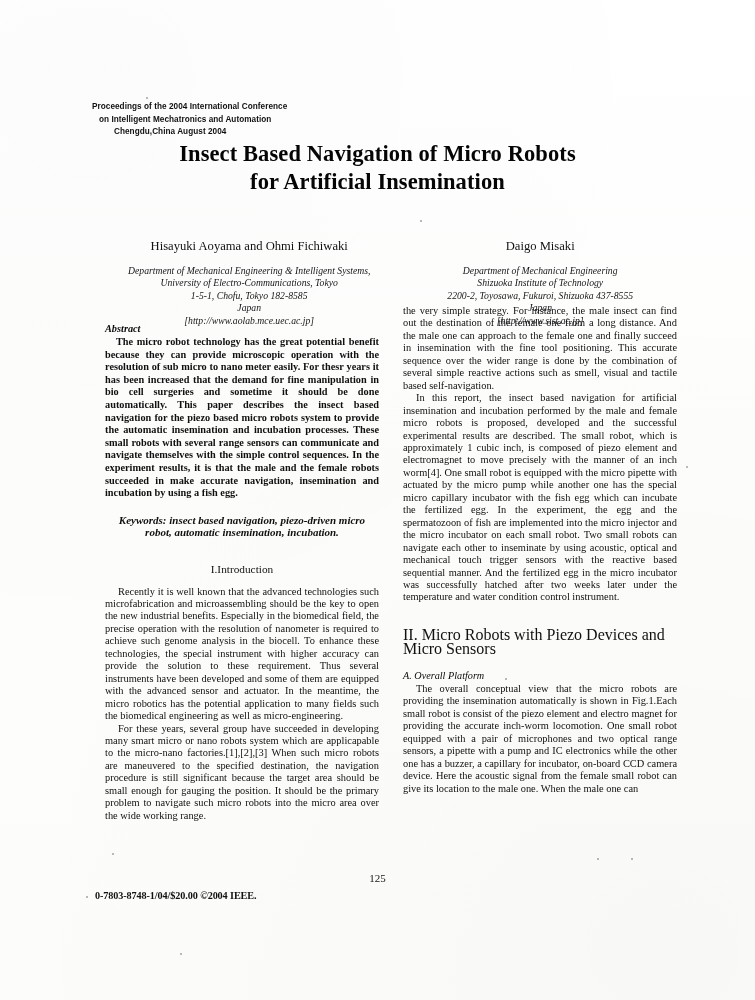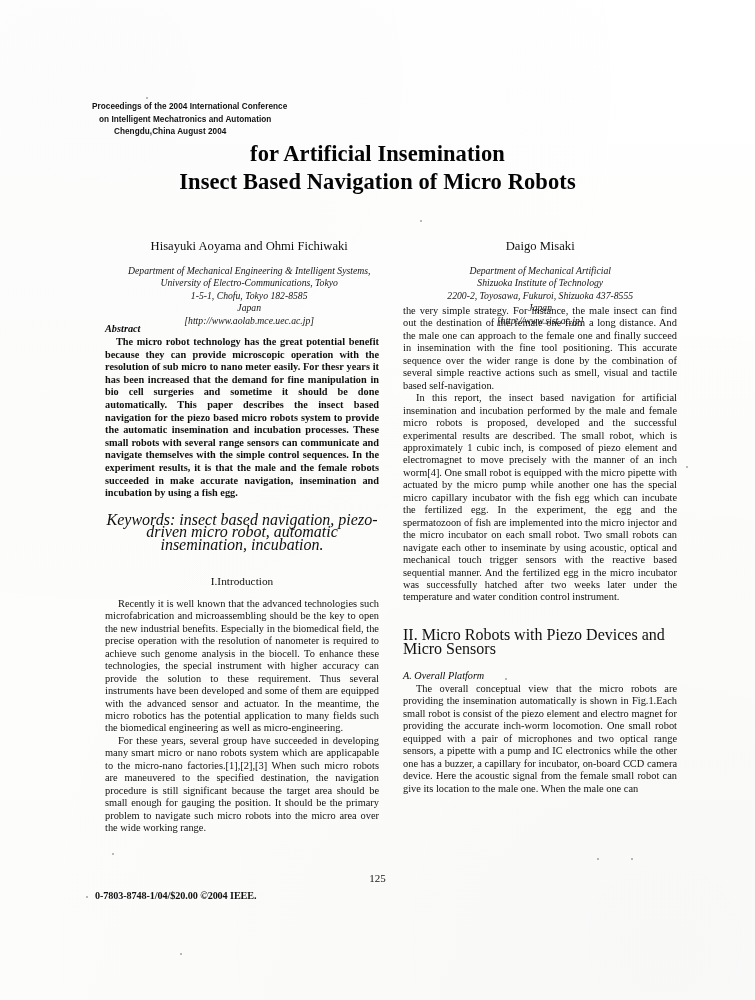--- a/index.html
+++ b/index.html
@@ -128,23 +128,23 @@
     margin: 17px 0 1px 0;
     text-align: left;
   }
   p.abstract-body {
     font-weight: bold;
     font-size: 10.3px;
     line-height: 12.6px;
     text-indent: 11px;
   }
   p.keywords {
-    font-weight: normal;
-    font-style: italic;
-    font-size: 16px;
+    font-weight: bold;
+    font-style: italic;
+    font-size: 11px;
     line-height: 12.4px;
     text-align: center;
     margin-top: 14px;
   }
   .section-head {
     text-align: center;
     font-size: 11.3px;
     line-height: 15px;
     margin: 23px 0 9px 0;
     color: #111;
@@ -199,39 +199,39 @@
 <div class="page">
   <div class="content">
 
     <div class="proceedings">
       <div class="l1">Proceedings of the 2004 International Conference</div>
       <div class="l2">on Intelligent Mechatronics and Automation</div>
       <div class="l3">Chengdu,China August 2004</div>
     </div>
 
     <div class="title">
+      <div>Insect Based Navigation of Micro Robots</div>
       <div>for Artificial Insemination</div>
-      <div>Insect Based Navigation of Micro Robots</div>
     </div>
 
     <div class="authors">
       <div class="author-block left">
         <div class="author-name">Hisayuki Aoyama and Ohmi Fichiwaki</div>
         <div class="affil">
           <div>Department  of Mechanical Engineering &amp; Intelligent Systems,</div>
           <div>University of Electro-Communications, Tokyo</div>
           <div>1-5-1, Chofu,  Tokyo 182-8585</div>
           <div>Japan</div>
           <div>[http://www.aolab.mce.uec.ac.jp]</div>
         </div>
       </div>
       <div class="author-block right">
         <div class="author-name">Daigo Misaki</div>
         <div class="affil">
-          <div>Department of Mechanical Artificial</div>
+          <div>Department of Mechanical Engineering</div>
           <div>Shizuoka Institute of Technology</div>
           <div>2200-2, Toyosawa, Fukuroi, Shizuoka 437-8555</div>
           <div>Japan</div>
           <div>[http://www.sist.ac.jp]</div>
         </div>
       </div>
     </div>
 
     <div class="columns">
 

